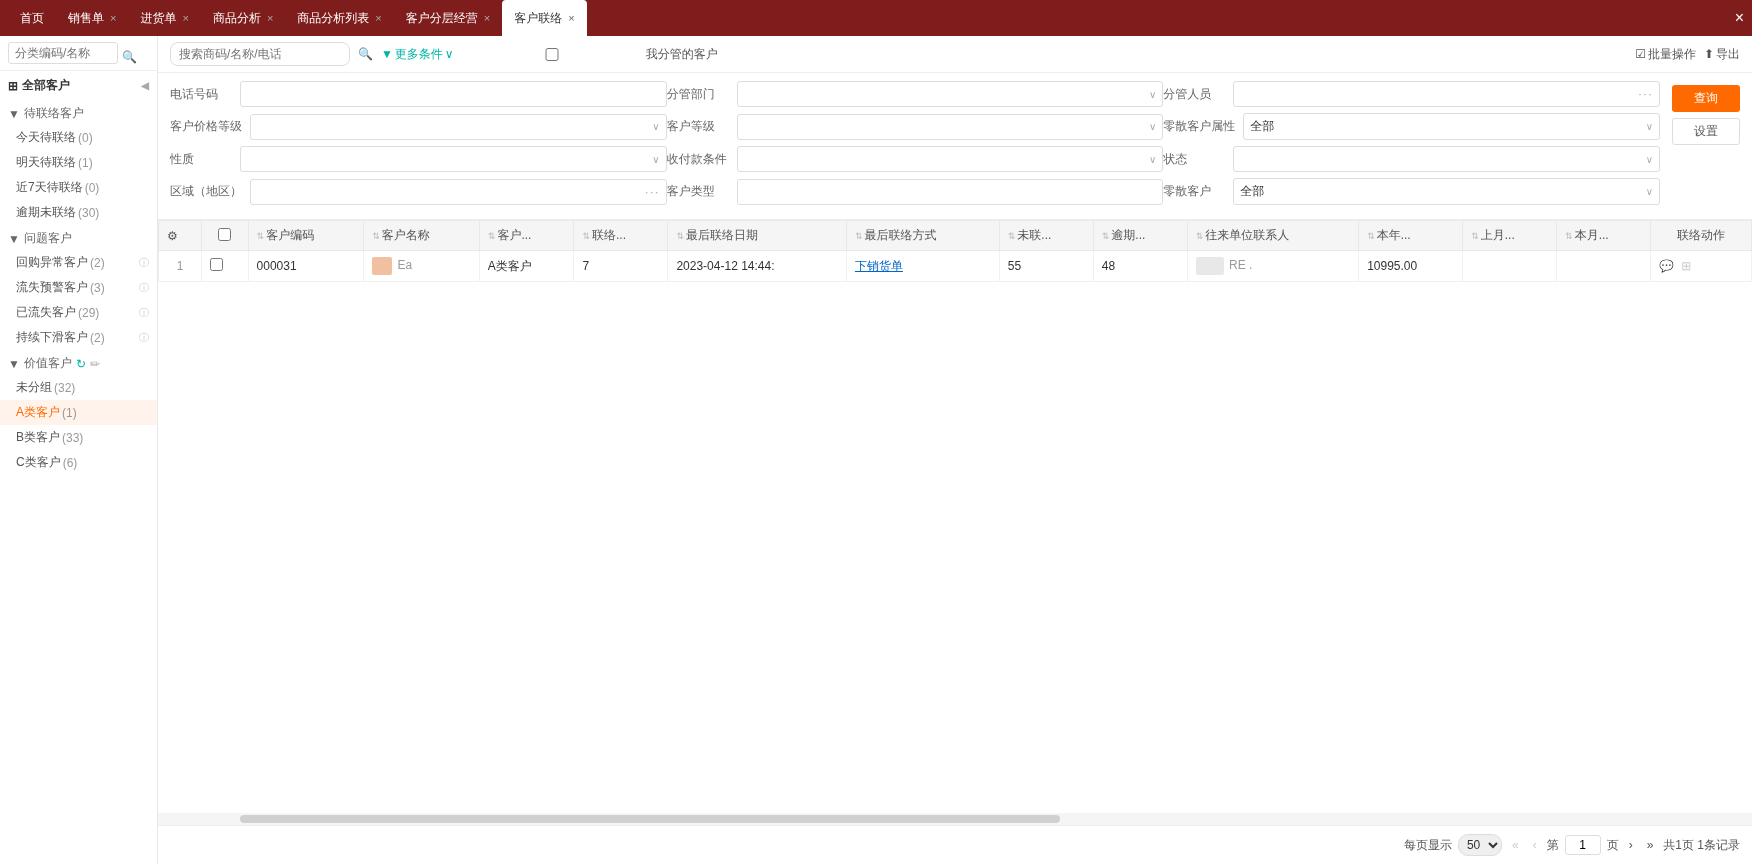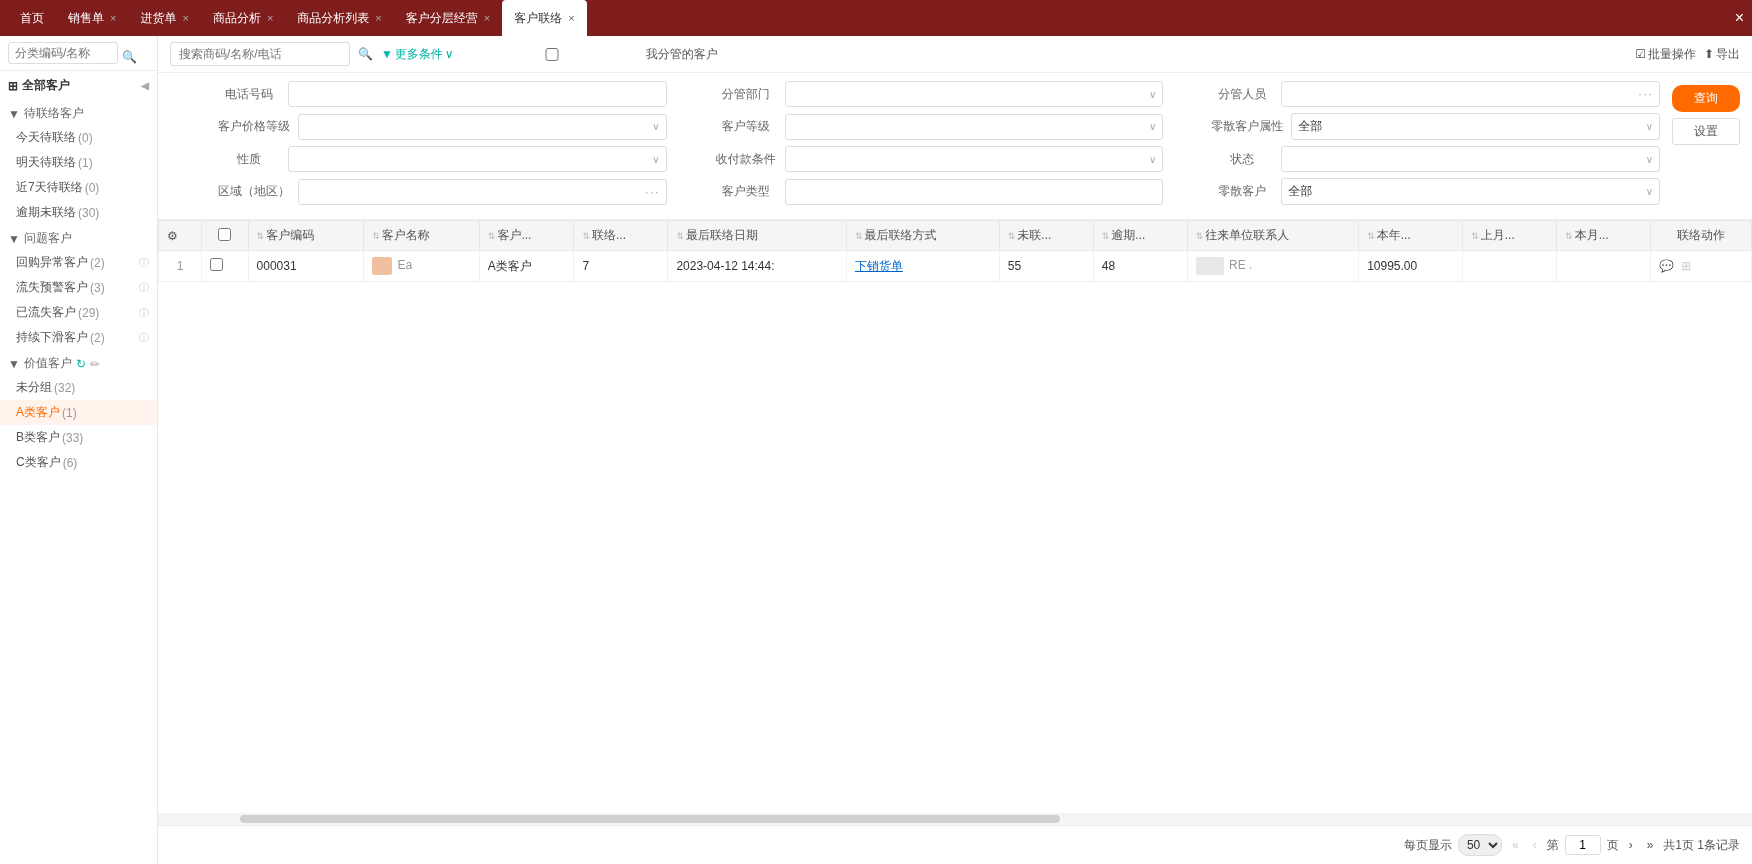--- a/index.html
+++ b/index.html
@@ -32,38 +32,38 @@
     .sidebar-item { padding: 4px 8px 4px 16px; color: #555; cursor: pointer; display: flex; align-items: center; }
     .sidebar-item.active { background: #fff3ec; color: #ff6a00; }
     .sidebar-item .count { color: #999; margin-left: 2px; }
     .sidebar-item .info-icon { margin-left: auto; color: #ccc; font-size: 10px; }
 
     
     .content { flex: 1; display: flex; flex-direction: column; background: #fff; overflow: hidden; }
 
     
     .toolbar { padding: 6px 12px; display: flex; align-items: center; gap: 8px; border-bottom: 1px solid #eee; background: #fff; }
-    .toolbar input { border: 1px solid #ddd; border-radius: 3px; padding: 4px 8px; width: 180px; color: #999; }
+    .toolbar input { border: 1px solid #ddd; border-radius: 8px; padding: 4px 8px; width: 180px; color: #999; }
     .toolbar .search-btn { color: #00b5a5; cursor: pointer; }
     .toolbar .filter-btn { color: #00b5a5; cursor: pointer; display: flex; align-items: center; gap: 2px; }
     .toolbar .checkbox-label { display: flex; align-items: center; gap: 4px; color: #555; cursor: pointer; }
     .toolbar .spacer { flex: 1; }
     .toolbar .batch-btn { color: #555; cursor: pointer; display: flex; align-items: center; gap: 2px; }
     .toolbar .export-btn { color: #555; cursor: pointer; display: flex; align-items: center; gap: 2px; }
 
     
     .filter-panel { padding: 8px 12px; background: #fff; border-bottom: 1px solid #eee; }
     .filter-row { display: flex; align-items: center; margin-bottom: 6px; gap: 0; }
     .filter-cell { display: flex; align-items: center; flex: 1; min-width: 0; }
-    .filter-cell .label { color: #666; white-space: nowrap; min-width: 70px; text-align: center; padding-right: 8px; margin-left: 48px; }
+    .filter-cell .label { color: #666; white-space: nowrap; min-width: 70px; text-align: left; padding-right: 8px; }
     .filter-cell .field { flex: 1; border: 1px solid #ddd; border-radius: 3px; padding: 4px 6px; display: flex; align-items: center; justify-content: space-between; color: #333; font-size: 12px; min-height: 26px; }
     .filter-cell .field .dropdown-arrow { color: #aaa; font-size: 10px; }
     .filter-cell .field .dots { color: #aaa; letter-spacing: 1px; }
     .filter-cell .field-text { flex: 1; border: 1px solid #ddd; border-radius: 3px; padding: 4px 6px; min-height: 26px; }
-    .btn-query { background: #ff6a00; color: #fff; border: none; border-radius: 10px; padding: 5px 16px; cursor: pointer; font-size: 12px; }
+    .btn-query { background: #ff6a00; color: #fff; border: none; border-radius: 3px; padding: 5px 16px; cursor: pointer; font-size: 12px; }
     .btn-setting { background: #fff; color: #555; border: 1px solid #ddd; border-radius: 3px; padding: 4px 14px; cursor: pointer; font-size: 12px; }
 
     
     .table-area { flex: 1; overflow-y: auto; overflow-x: auto; }
     table { width: 100%; border-collapse: collapse; font-size: 12px; }
     thead tr th { background: #f5f5f5; border: 1px solid #e8e8e8; padding: 6px 8px; color: #555; font-weight: normal; white-space: nowrap; }
     thead tr th .col-header { display: flex; align-items: center; gap: 2px; }
     thead tr th .sort-icon { color: #bbb; font-size: 9px; }
     tbody tr td { border: 1px solid #f0f0f0; padding: 6px 8px; color: #333; white-space: nowrap; }
     tbody tr td a { color: #0066cc; text-decoration: underline; cursor: pointer; }

